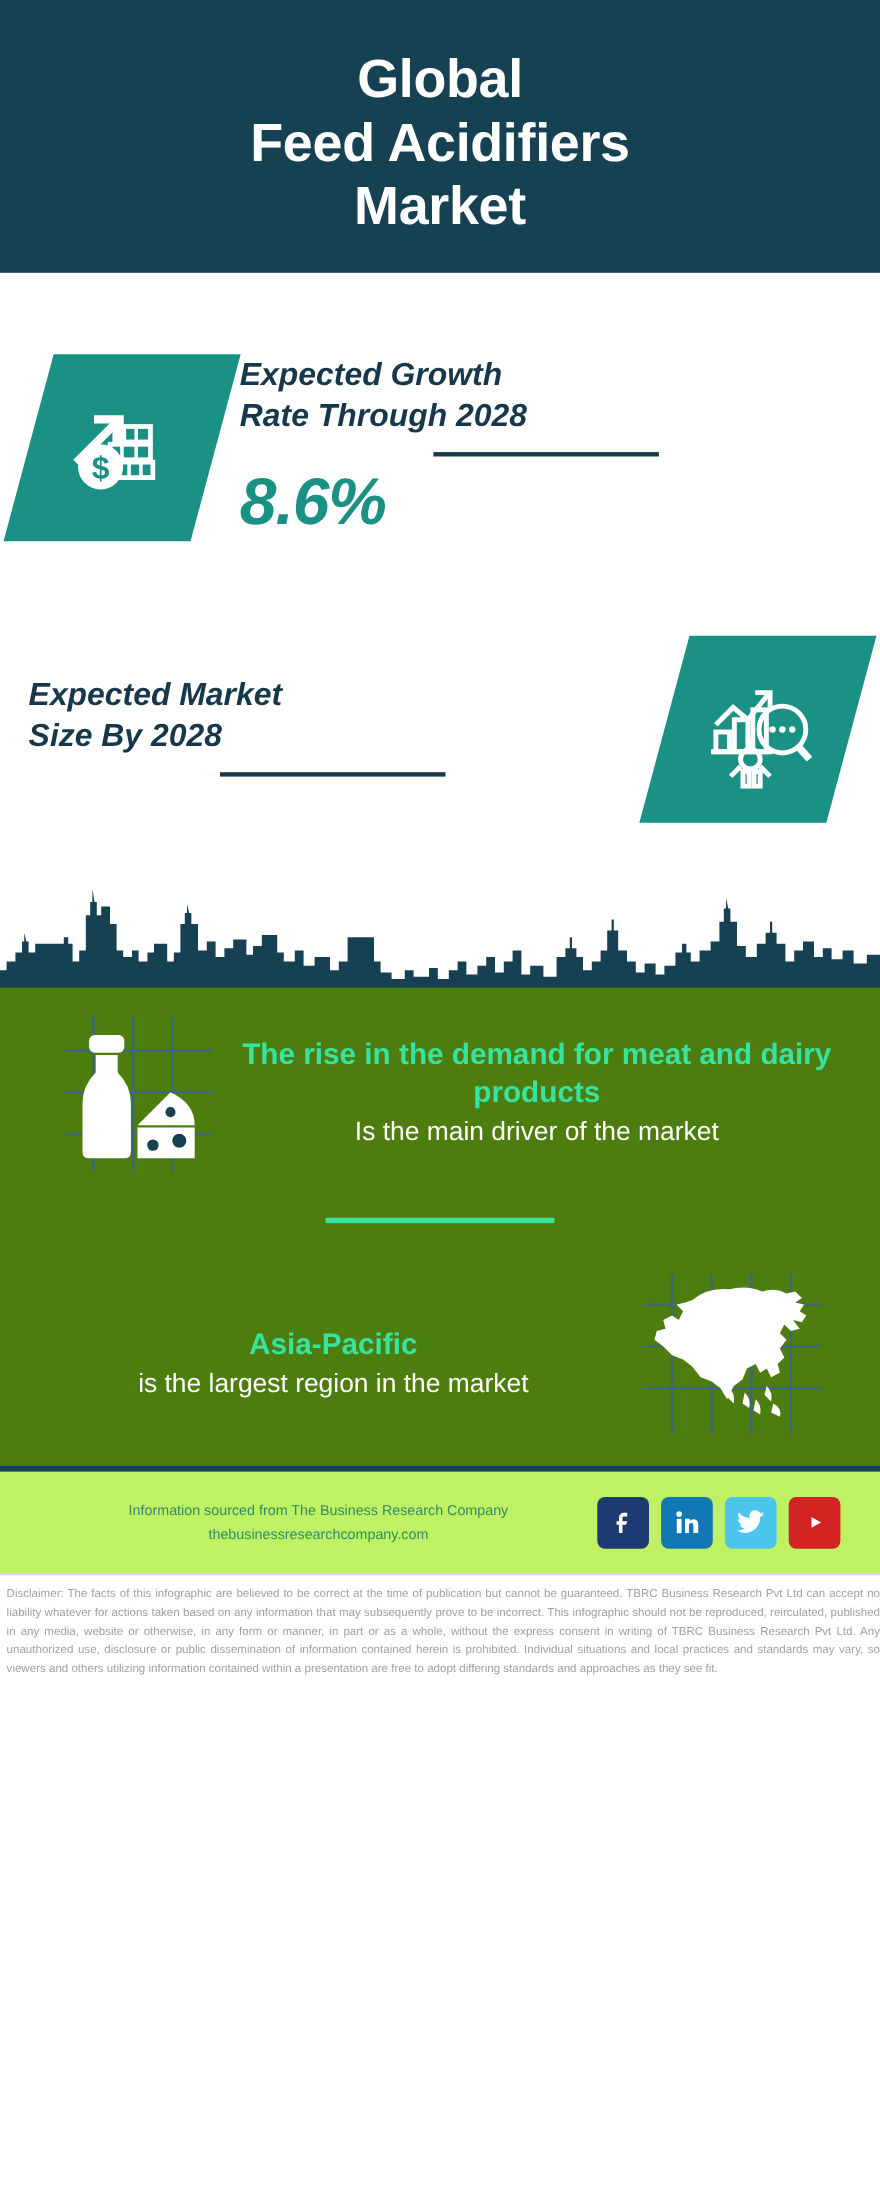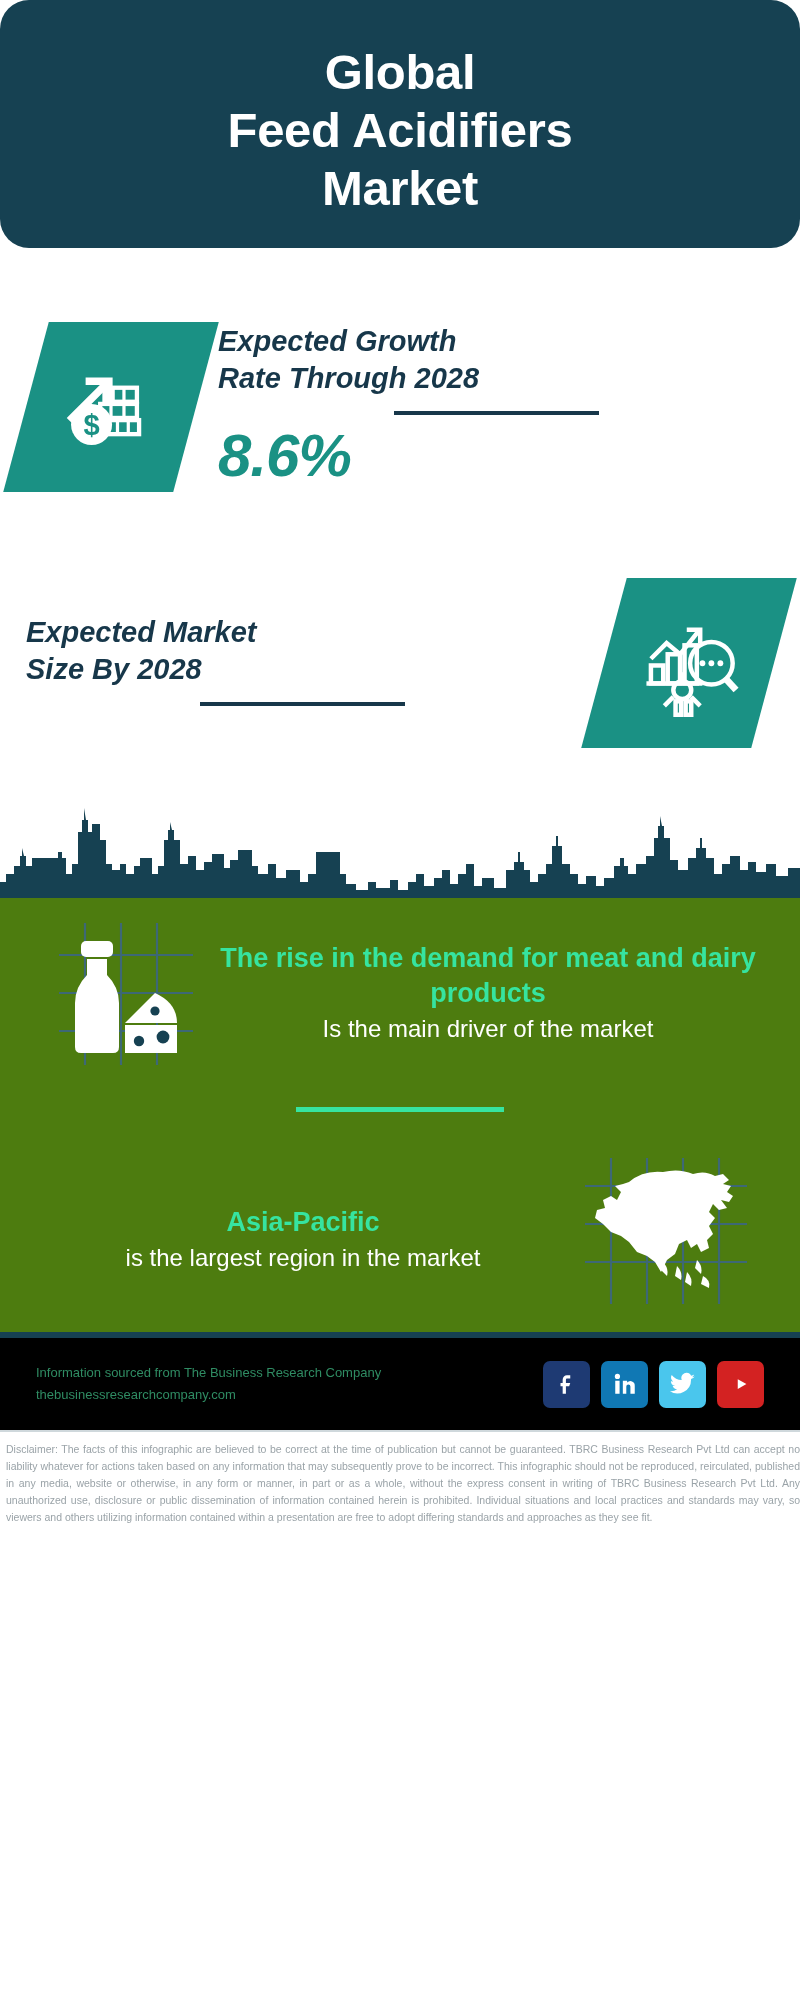--- a/index.html
+++ b/index.html
@@ -12,21 +12,20 @@
   }
   .infographic { width:800px; height:2000px; position:relative; background:#fff; }
 
   
   .header {
     background:#164152;
     height:248px;
     display:flex; flex-direction:column;
     align-items:center; justify-content:center;
     padding-top:12px;
-    border-radius:29px;
   }
   .header h1 {
     color:#ffffff;
     font-size:49px;
     line-height:58px;
     font-weight:bold;
     text-align:center;
     letter-spacing:-0.3px;
   }
   .header h1 span { display:block; }
@@ -110,21 +109,22 @@
 
   .fact.region .copy { text-align:center; padding-right:0;margin-top:19px; }
   .fact.region .art  { width:200px; }
 
   
   .footbar { height:6px; background:#164152; }
   .footer {
     height:92px;
     display:flex; align-items:center;
     padding:0 36px 0 36px;
-    background:#000000;
+    background:#bef264;
+    text-align:center;
   }
   .src { flex:1 1 auto; }
   .src div {
     color:#2f8c63;
     font-size:13px;
     line-height:22px;
   }
   .socials { display:flex; gap:11px; flex:0 0 auto; }
   .soc {
     width:47px; height:47px; border-radius:7px;

